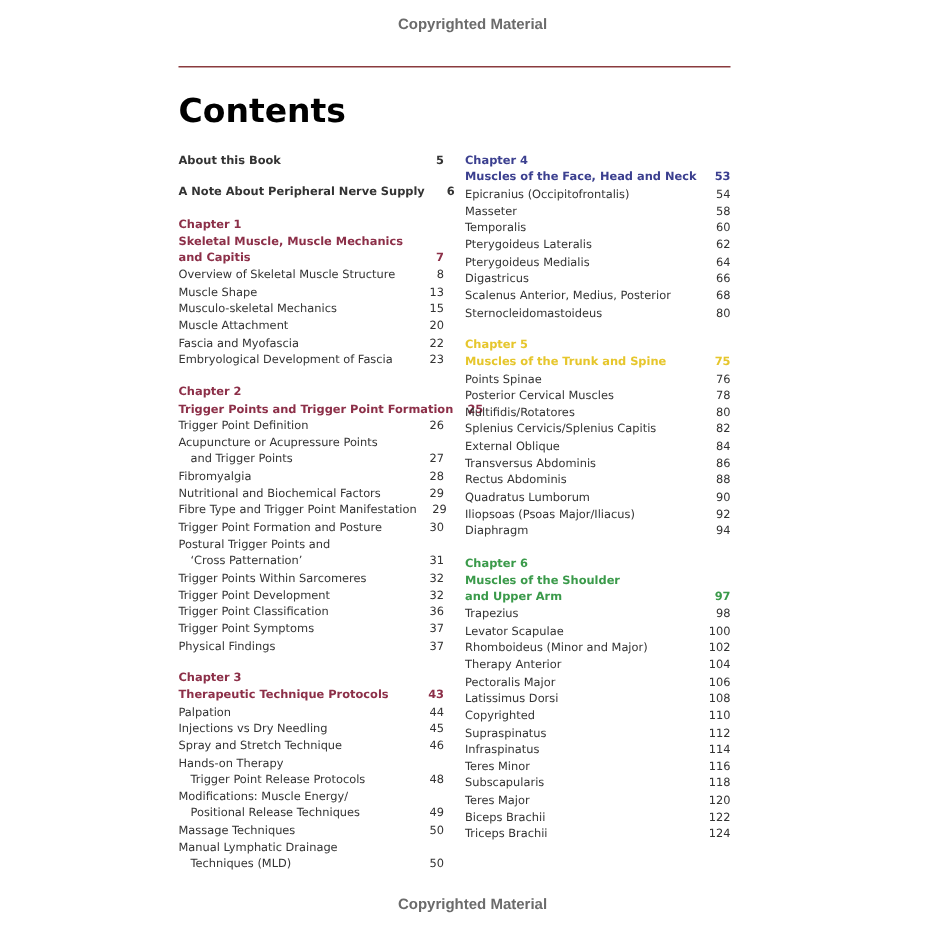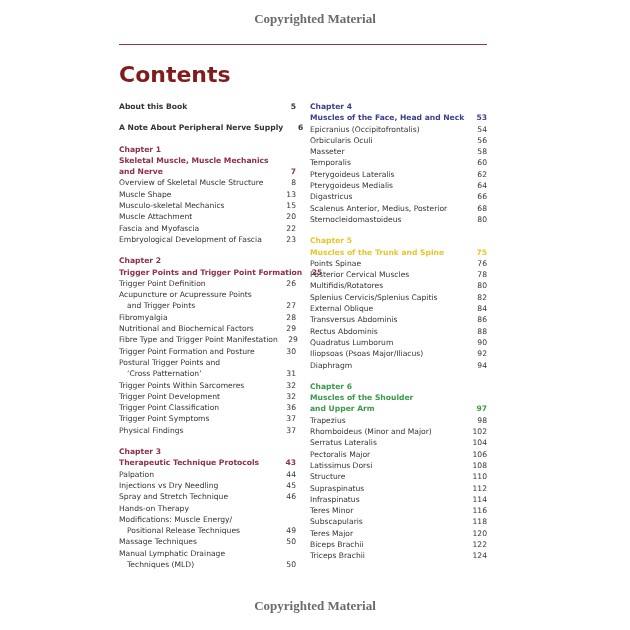--- a/index.html
+++ b/index.html
@@ -2,30 +2,30 @@
 <html><head>
   <meta charset="utf-8">
   <style>
     html, body { margin: 0; padding: 0; }
     body {
       width: 630px; height: 630px; background: #ffffff; position: relative; overflow: hidden;
       font-family: "DejaVu Sans", "Liberation Sans", sans-serif; color: #333333;
     }
     .copyright {
       position: absolute; left: 0; width: 630px; text-align: center;
-      font-family: Liberation Serif, serif; font-weight: bold; font-size: 13px; color: #6b6b6b;
+      font-family: Liberation Sans, sans-serif; font-weight: bold; font-size: 10px; color: #6b6b6b;
     }
     .copyright.top { top: 11px; }
     .copyright.bottom { top: 598px; }
     .rule {
       position: absolute; left: 119px; top: 44px; width: 368px; height: 1px; background: #8a3b3e;
     }
     .title {
       position: absolute; left: 119px; top: 62px;
-      font-family: "DejaVu Sans", sans-serif; font-weight: bold; font-size: 22px; color: #7f1d1d;
+      font-family: "DejaVu Sans", sans-serif; font-weight: bold; font-size: 22px; color: #000000;
       letter-spacing: 0px;
     }
     .col { position: absolute; width: 177px; font-size: 7.6px; line-height: 11.3px; }
     .col.left { left: 119px; top: 101px; }
     .col.right { left: 310px; top: 101px; }
     .row { display: flex; justify-content: space-between; align-items: baseline; white-space: nowrap; }
     .row .num { text-align: right; min-width: 20px; }
     .row.indent .lbl { padding-left: 8px; }
     .row.top-entry { font-weight: bold; color: #333; }
     .gap { height: 10px; }
@@ -56,21 +56,21 @@
   <div class="gap"></div>
 
   <div class="chap">
       <div class="row chap-label c1">
         <span class="lbl">Chapter 1</span>
       </div>
       <div class="row chap-title c1">
         <span class="lbl">Skeletal Muscle, Muscle Mechanics</span>
       </div>
       <div class="row chap-title c1">
-        <span class="lbl">and Nerve</span>
+        <span class="lbl">and Capitis</span>
         <span class="num">7</span>
       </div>
       <div class="row">
         <span class="lbl">Overview of Skeletal Muscle Structure</span>
         <span class="num">8</span>
       </div>
       <div class="row">
         <span class="lbl">Muscle Shape</span>
         <span class="num">13</span>
       </div>
@@ -177,20 +177,24 @@
         <span class="num">45</span>
       </div>
       <div class="row">
         <span class="lbl">Spray and Stretch Technique</span>
         <span class="num">46</span>
       </div>
       <div class="row">
         <span class="lbl">Hands-on Therapy</span>
         <span class="num"></span>
       </div>
+      <div class="row indent">
+        <span class="lbl">Trigger Point Release Protocols</span>
+        <span class="num">48</span>
+      </div>
       <div class="row">
         <span class="lbl">Modifications: Muscle Energy/</span>
         <span class="num"></span>
       </div>
       <div class="row indent">
         <span class="lbl">Positional Release Techniques</span>
         <span class="num">49</span>
       </div>
       <div class="row">
         <span class="lbl">Massage Techniques</span>
@@ -214,24 +218,20 @@
       </div>
       <div class="row chap-title c4">
         <span class="lbl">Muscles of the Face, Head and Neck</span>
         <span class="num">53</span>
       </div>
       <div class="row">
         <span class="lbl">Epicranius (Occipitofrontalis)</span>
         <span class="num">54</span>
       </div>
       <div class="row">
-        <span class="lbl">Orbicularis Oculi</span>
-        <span class="num">56</span>
-      </div>
-      <div class="row">
         <span class="lbl">Masseter</span>
         <span class="num">58</span>
       </div>
       <div class="row">
         <span class="lbl">Temporalis</span>
         <span class="num">60</span>
       </div>
       <div class="row">
         <span class="lbl">Pterygoideus Lateralis</span>
         <span class="num">62</span>
@@ -313,37 +313,41 @@
       </div>
       <div class="row chap-title c6">
         <span class="lbl">and Upper Arm</span>
         <span class="num">97</span>
       </div>
       <div class="row">
         <span class="lbl">Trapezius</span>
         <span class="num">98</span>
       </div>
       <div class="row">
+        <span class="lbl">Levator Scapulae</span>
+        <span class="num">100</span>
+      </div>
+      <div class="row">
         <span class="lbl">Rhomboideus (Minor and Major)</span>
         <span class="num">102</span>
       </div>
       <div class="row">
-        <span class="lbl">Serratus Lateralis</span>
+        <span class="lbl">Therapy Anterior</span>
         <span class="num">104</span>
       </div>
       <div class="row">
         <span class="lbl">Pectoralis Major</span>
         <span class="num">106</span>
       </div>
       <div class="row">
         <span class="lbl">Latissimus Dorsi</span>
         <span class="num">108</span>
       </div>
       <div class="row">
-        <span class="lbl">Structure</span>
+        <span class="lbl">Copyrighted</span>
         <span class="num">110</span>
       </div>
       <div class="row">
         <span class="lbl">Supraspinatus</span>
         <span class="num">112</span>
       </div>
       <div class="row">
         <span class="lbl">Infraspinatus</span>
         <span class="num">114</span>
       </div>

